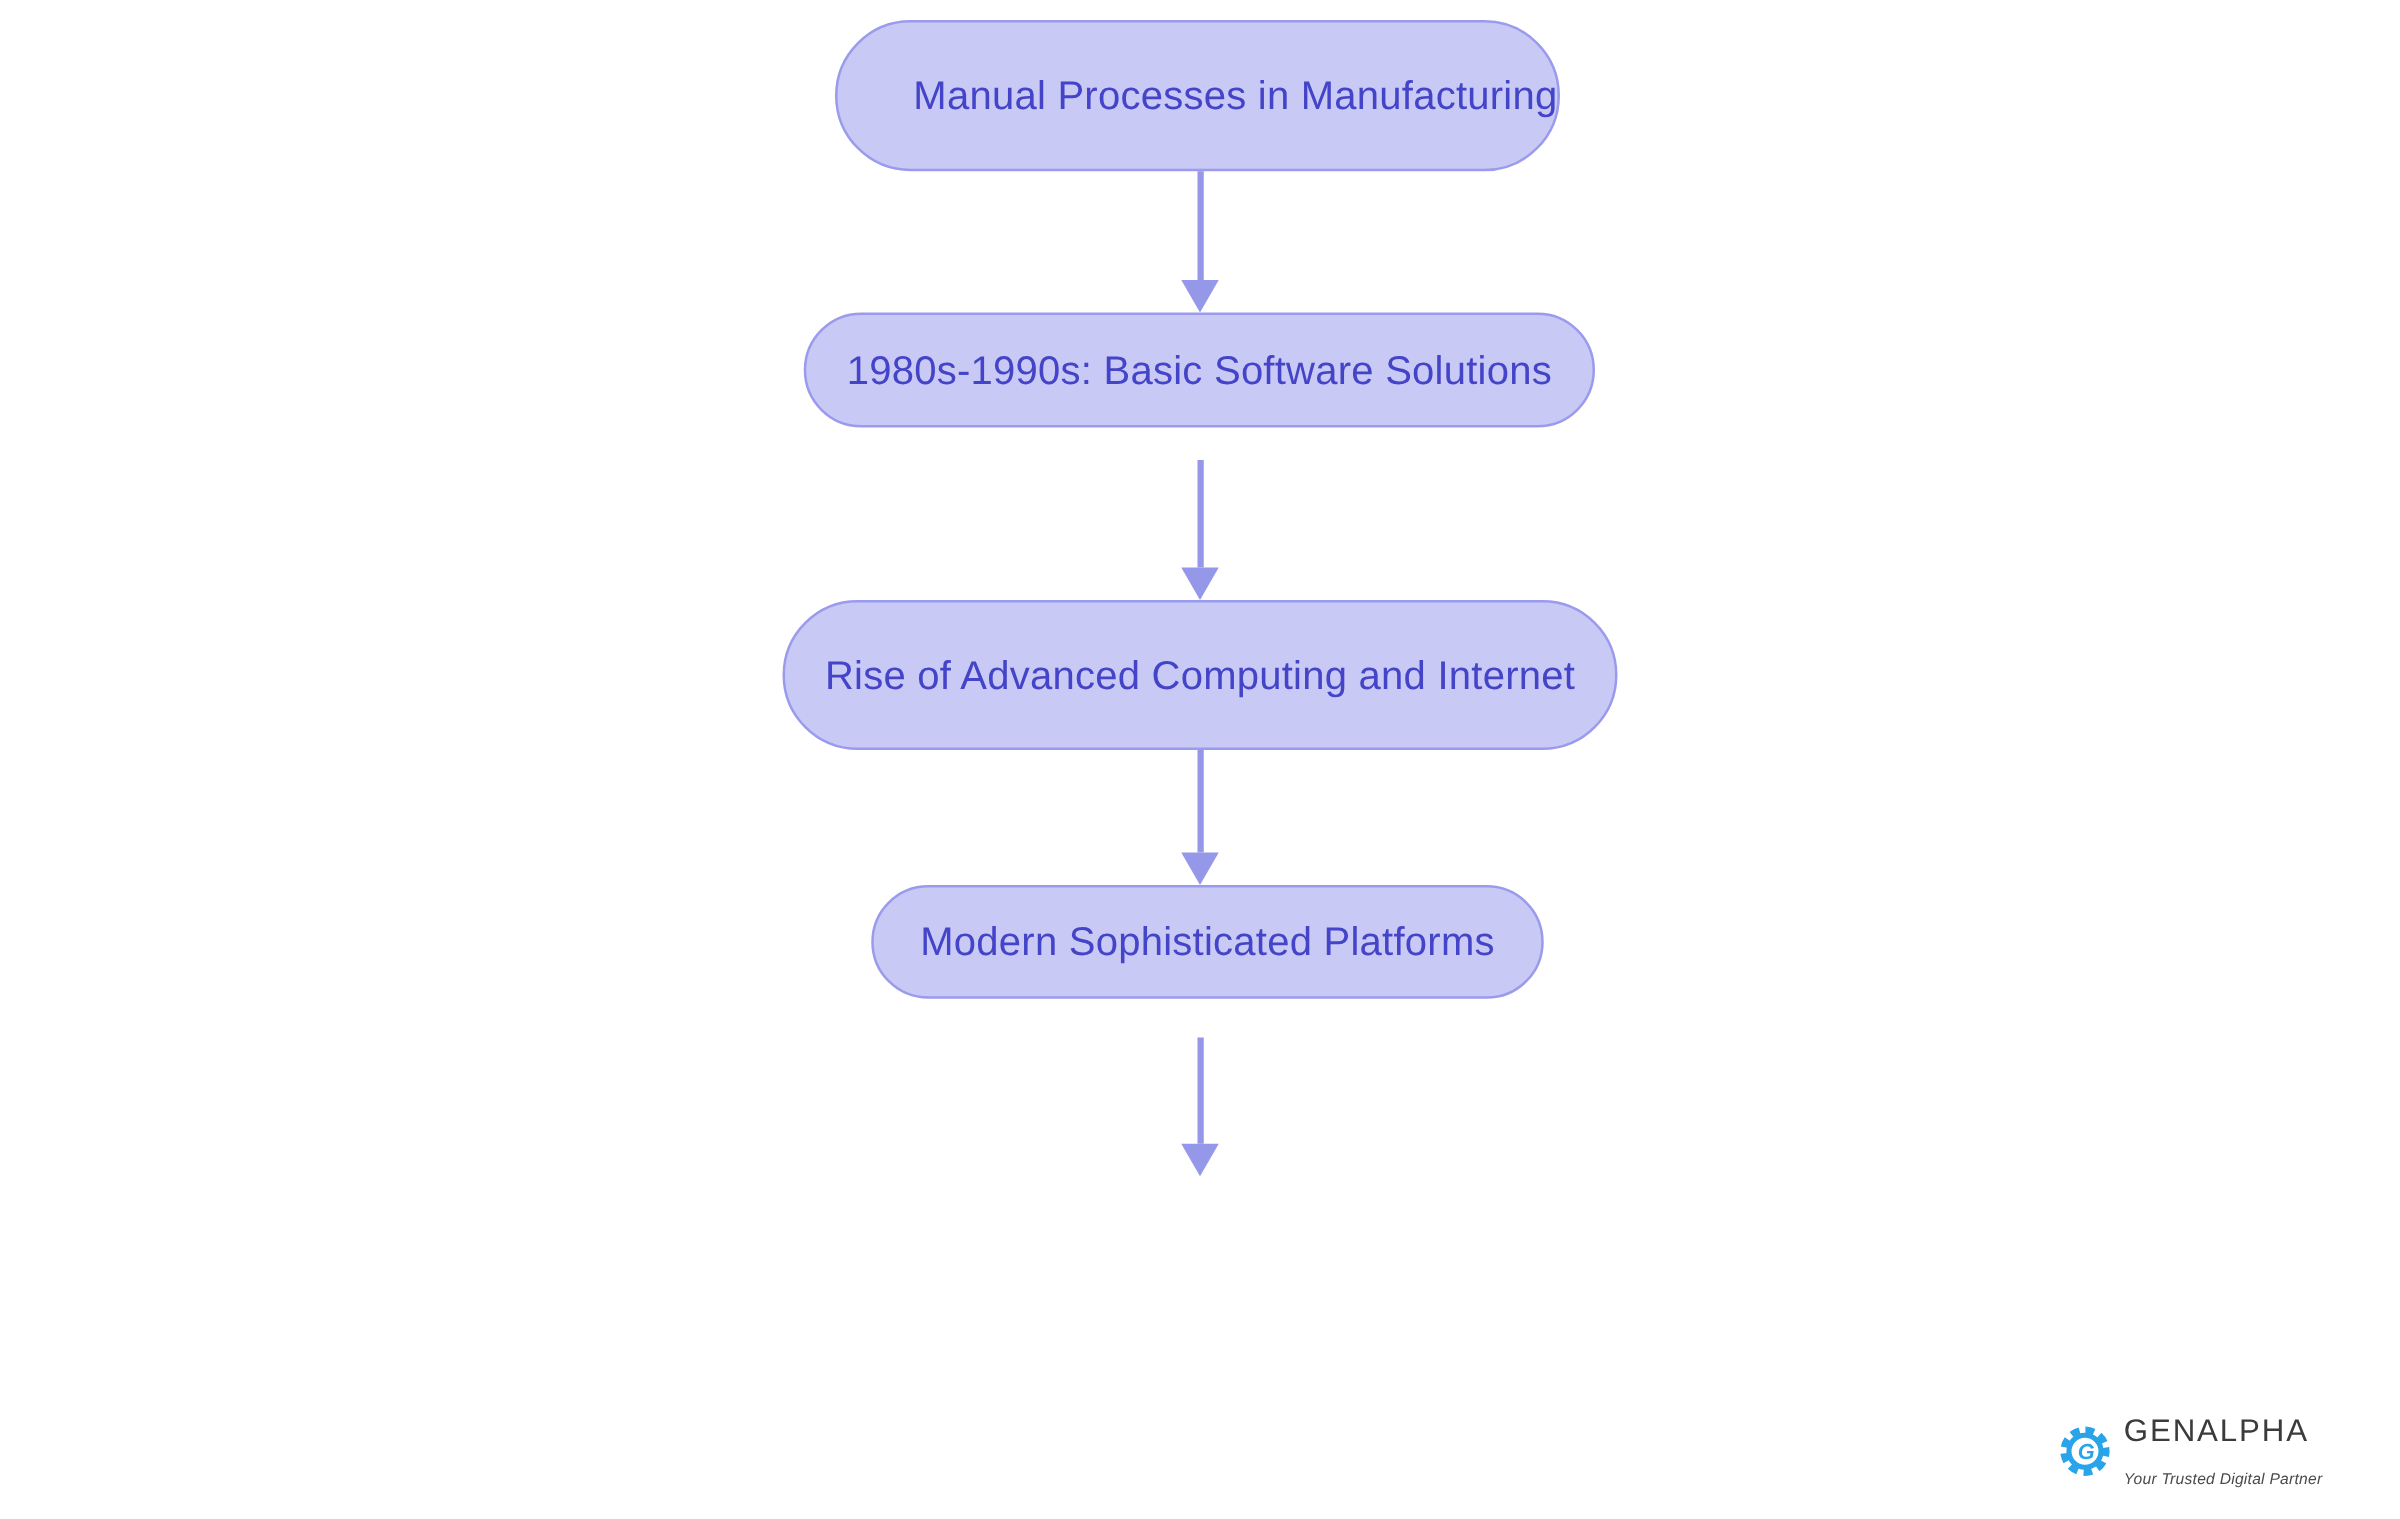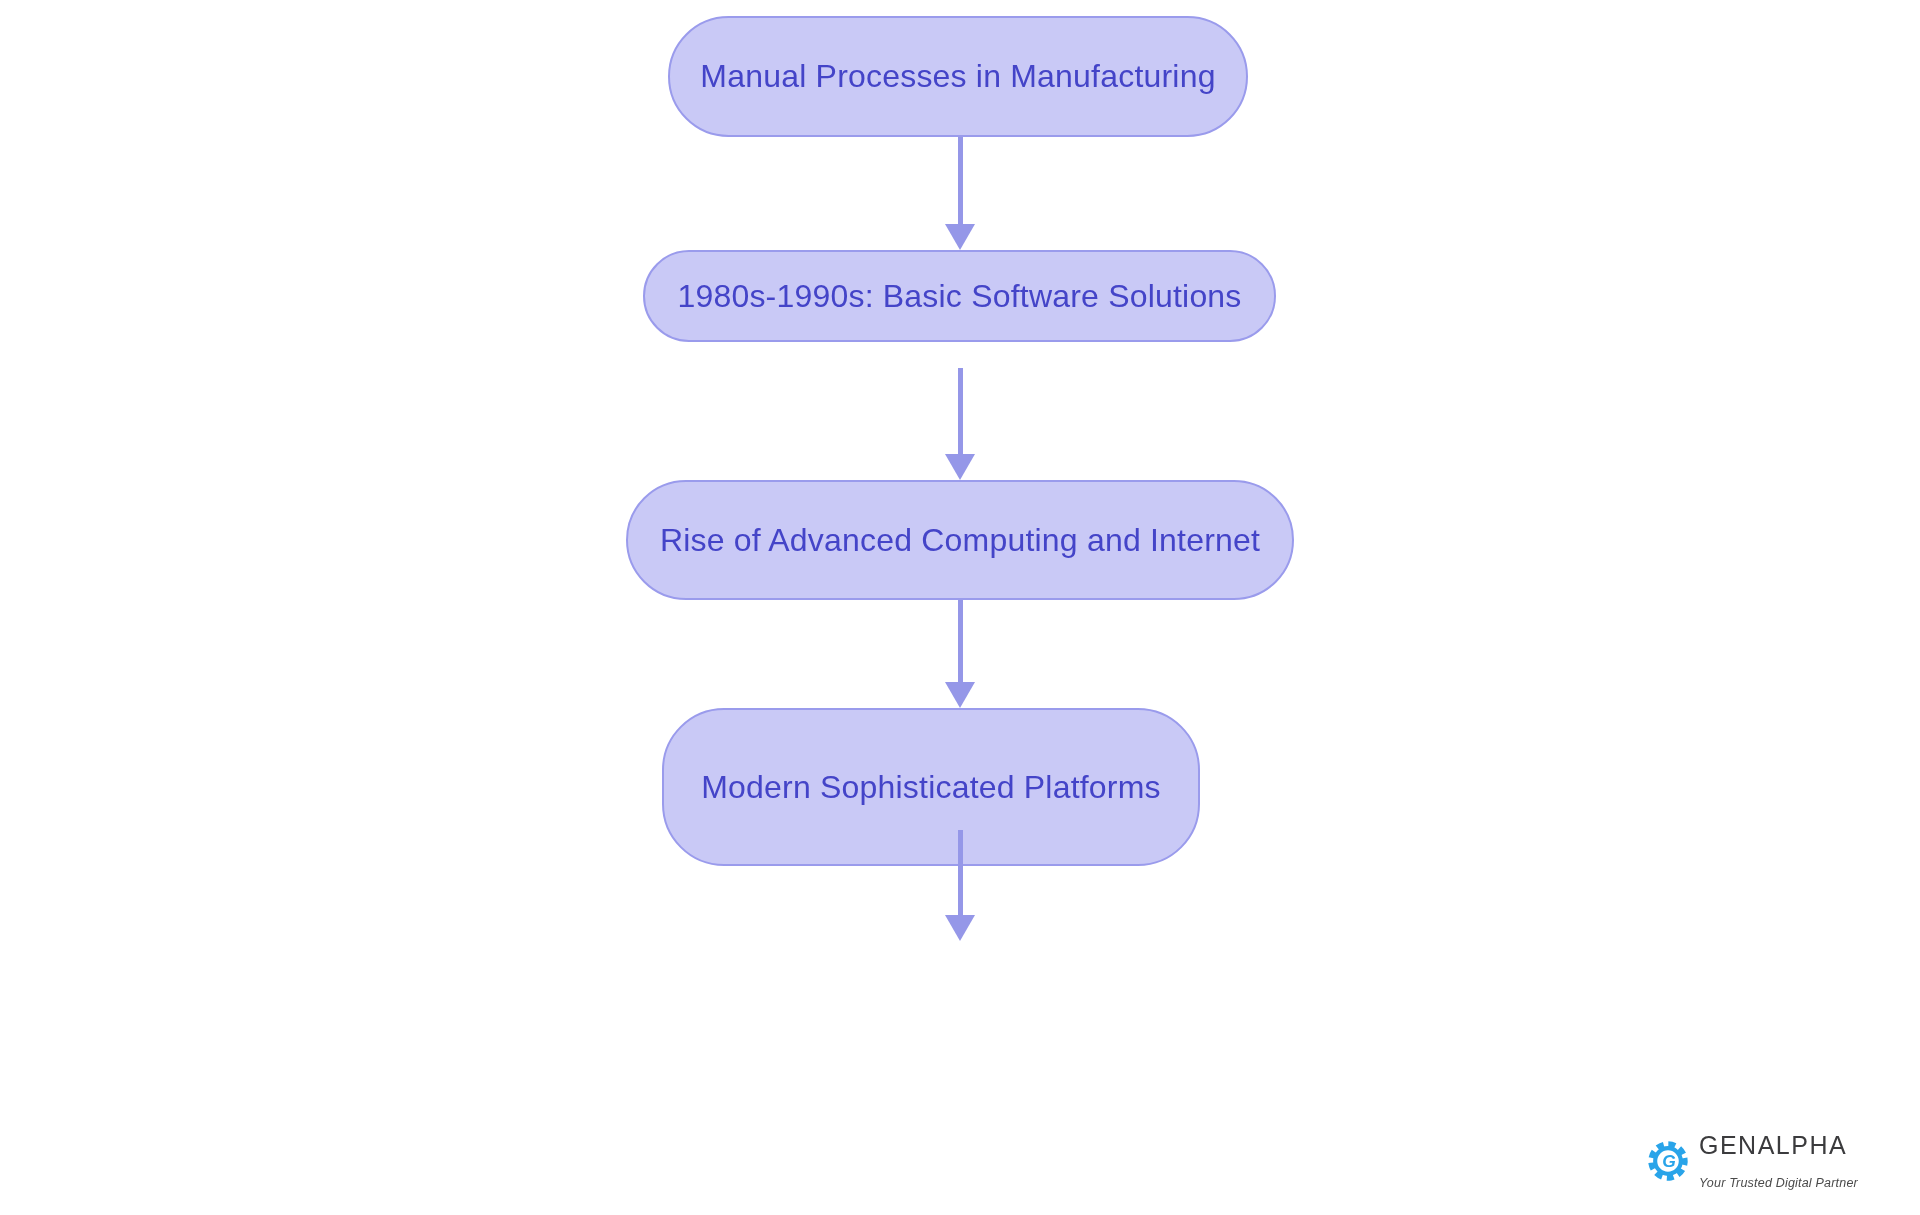--- a/index.html
+++ b/index.html
@@ -26,24 +26,24 @@
     align-items: center;
     justify-content: center;
   }
   .node-label {
     color: var(--node-text, #4444c8);
     font-size: 32px;
     font-weight: 400;
     letter-spacing: 0.2px;
     white-space: nowrap;
   }
-  .n1 { left: 668px; top: 16px;  width: 580px; height: 121px; }
+  .n1 { left: 668px; top: 16px;  width: 580px; height: 121px; justify-content: flex-end; }
   .n2 { left: 643px; top: 250px; width: 633px; height: 92px; }
   .n3 { left: 626px; top: 480px; width: 668px; height: 120px; }
-  .n4 { left: 662px; top: 708px; width: 538px; height: 158px; }
+  .n4 { left: 697px; top: 708px; width: 538px; height: 91px; }
   .n5 { left: 647px; top: 941px; width: 627px; height: 118px; }
   
   .arrow {
     position: absolute;
     left: 945px;          
     width: 30px;
     display: flex;
     flex-direction: column;
     align-items: center;
   }

